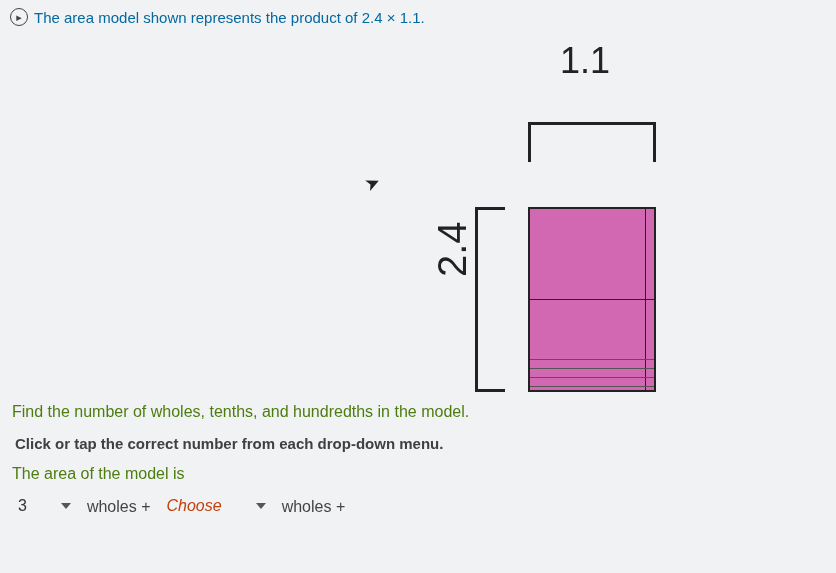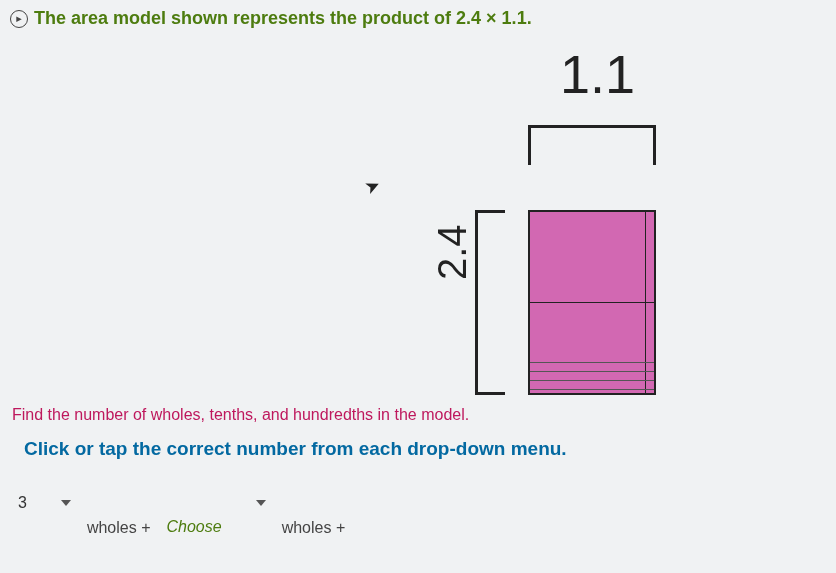--- a/index.html
+++ b/index.html
@@ -22,30 +22,30 @@
     margin-bottom: 6px;
   }
   .circ-icon {
     width: 18px; height: 18px;
     border: 1.5px solid #444;
     border-radius: 50%;
     display:flex; align-items:center; justify-content:center;
     font-size: 11px; color:#444;
     flex: 0 0 auto;
   }
-  .title { font-size: 18px; font-weight: 700; color:#4d7c0f; }
+  .title { font-size: 15px; font-weight: 400; color:#0369a1; }
   .diagram-wrap {
     position: relative;
     height: 360px;
     margin-bottom: 8px;
   }
   .top-label {
     position: absolute;
     left: 550px; top: 8px;
-    font-size: 54px;
+    font-size: 36px;
     color: #222;
     font-weight: 500;
   }
   .cursor {
     position: absolute;
     left: 355px; top: 140px;
     font-size: 18px;
     transform: rotate(-25deg);
     color: #222;
   }
@@ -87,41 +87,41 @@
   .rect .vline {
     position:absolute; top:0; bottom:0;
     width:0; border-left:1.5px solid #222;
   }
   .rect .hline {
     position:absolute; left:0; right:0;
     height:0; border-top:1.5px solid #222;
   }
   .rect .hline.thin { border-top:1px solid #555; }
   .instructions { padding: 0 2px; }
-  .line { font-size: 16px; color:#be185d; line-height: 1.55; }
-  .hint { font-size: 19px; color: #0369a1; font-weight: 600; margin: 10px 12px; }
+  .line { font-size: 16px; color:#4d7c0f; line-height: 1.55; }
+  .hint { font-size: 15px; color: #404040; font-weight: 600; margin: 10px 3px; }
   .answer-row {
     display:flex; align-items:center; gap:10px;
     margin-top: 10px;
     font-size: 16px;
   }
   .dd {
     display:flex; align-items:center; gap:34px;
     padding: 0 6px 2px 6px;
     color:#4a545a;
   }
   .dd.val { color:#333; }
   .chev {
     width:0;height:0;
     border-left:5px solid transparent;
     border-right:5px solid transparent;
     border-top:6px solid #555;
   }
-  .after { color:#444;margin-top:48px; }
-  .after.italic { font-style: italic; color:#4d7c0f; }
+  .after { color:#444; }
+  .after.italic { font-style: italic; color:#c2410c; }
 </style>
 </head>
 <body>
 
 <div class="page">
   <div class="header-row">
     <div class="circ-icon">
       <span>▸</span>
     </div>
     <div class="title">The area model shown represents the product of 2.4 × 1.1.</div>
@@ -141,20 +141,21 @@
       <div class="hline thin" style="top:150px;"></div>
       <div class="hline thin" style="top:159px;"></div>
       <div class="hline thin" style="top:168px;"></div>
       <div class="hline thin" style="top:177px;"></div>
     </div>
   </div>
 
   <div class="instructions">
     <div class="line">Find the number of wholes, tenths, and hundredths in the model.</div>
     <div class="hint">Click or tap the correct number from each drop-down menu.</div>
+    <div class="line">The area of the model is</div>
 
     <div class="answer-row">
       <div class="dd val">
         <span>3</span>
         <span class="chev"></span>
       </div>
       <span class="after">wholes +</span>
 
       <div class="dd">
         <span class="after italic">Choose</span>

